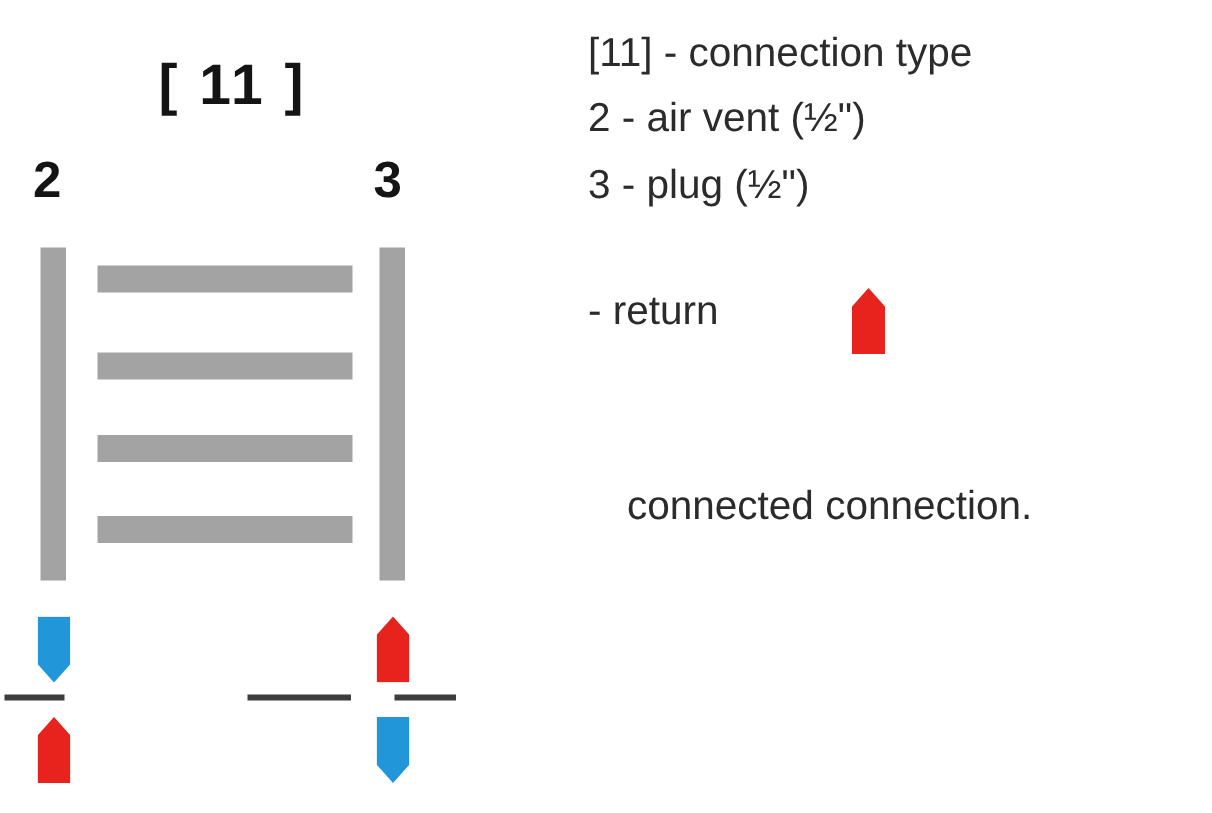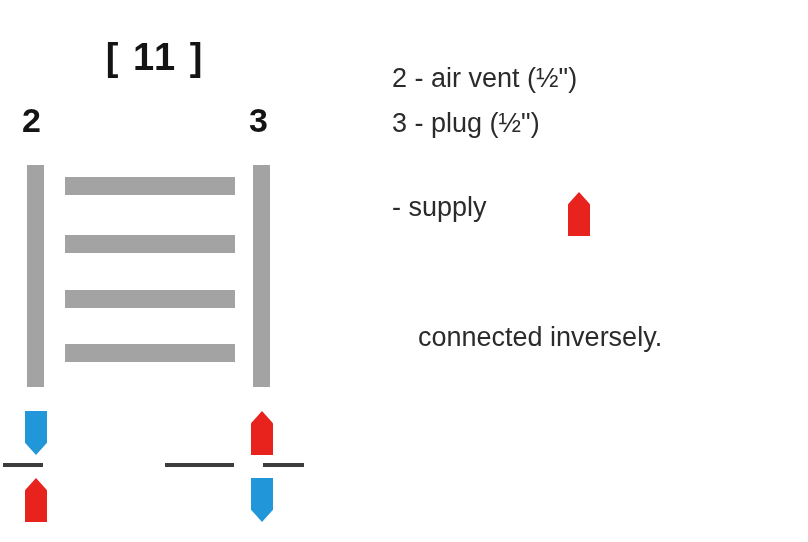--- a/index.html
+++ b/index.html
@@ -172,28 +172,29 @@
   <div class="pipe-line" style="left: 165px; top: 463px; width: 69px; background: rgb(60, 60, 60);"></div>
   <div class="pipe-line" style="left: 263px; top: 463px; width: 41px; background: rgb(60, 60, 60);"></div>
   <div class="arrow down" style="left:251px; top:478px">
     <div class="shaft" style="background: rgb(33, 150, 216);"></div>
   </div>
 
 </div>
 
 <div id="legend">
 
+  <div class="legend-line" style="top:22px">[11] - connection type</div>
   <div class="legend-line" style="top:65px">2 - air vent (½")</div>
   <div class="legend-line" style="top:110px">3 - plug (½")</div>
 
   <div class="flow-row" style="top:192px">
-    <span class="flow-text">- supply</span>
+    <span class="flow-text">- return</span>
     <span class="flow-marker arrow up">
       <span class="shaft" style="background: rgb(232, 34, 28);"></span>
     </span>
   </div>
 
 
   <div class="footnote" style="top:318px">
-    <span class="indent">connected inversely.</span>
+    <span class="indent">connected connection.</span>
   </div>
 
 </div>
 
 </body></html>

